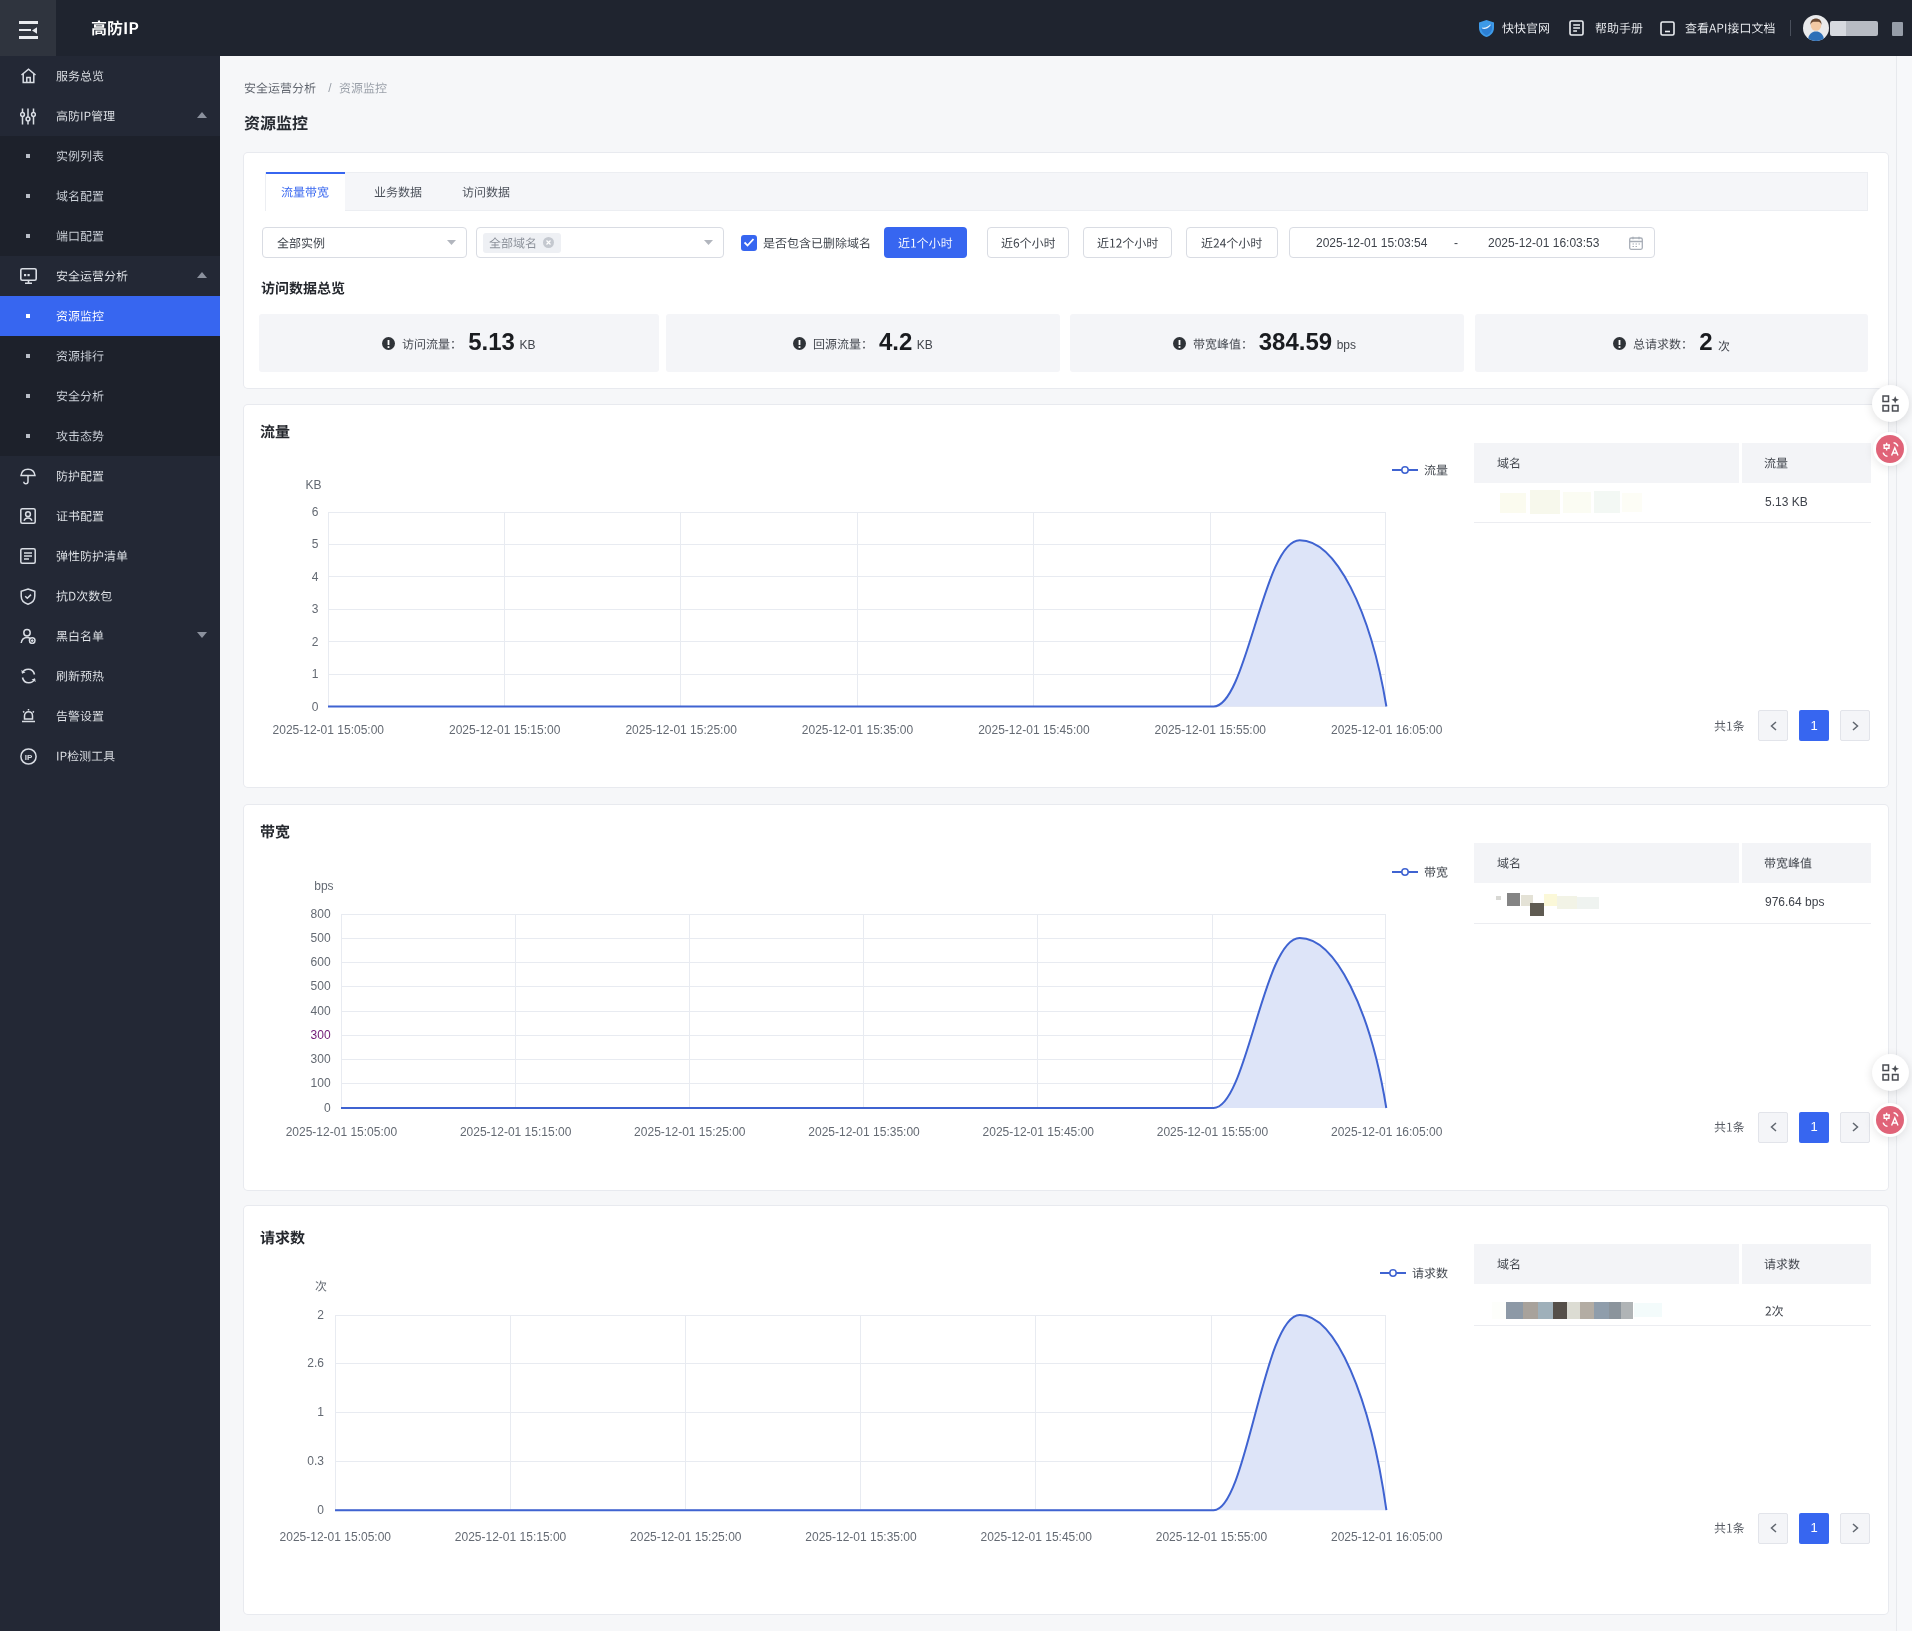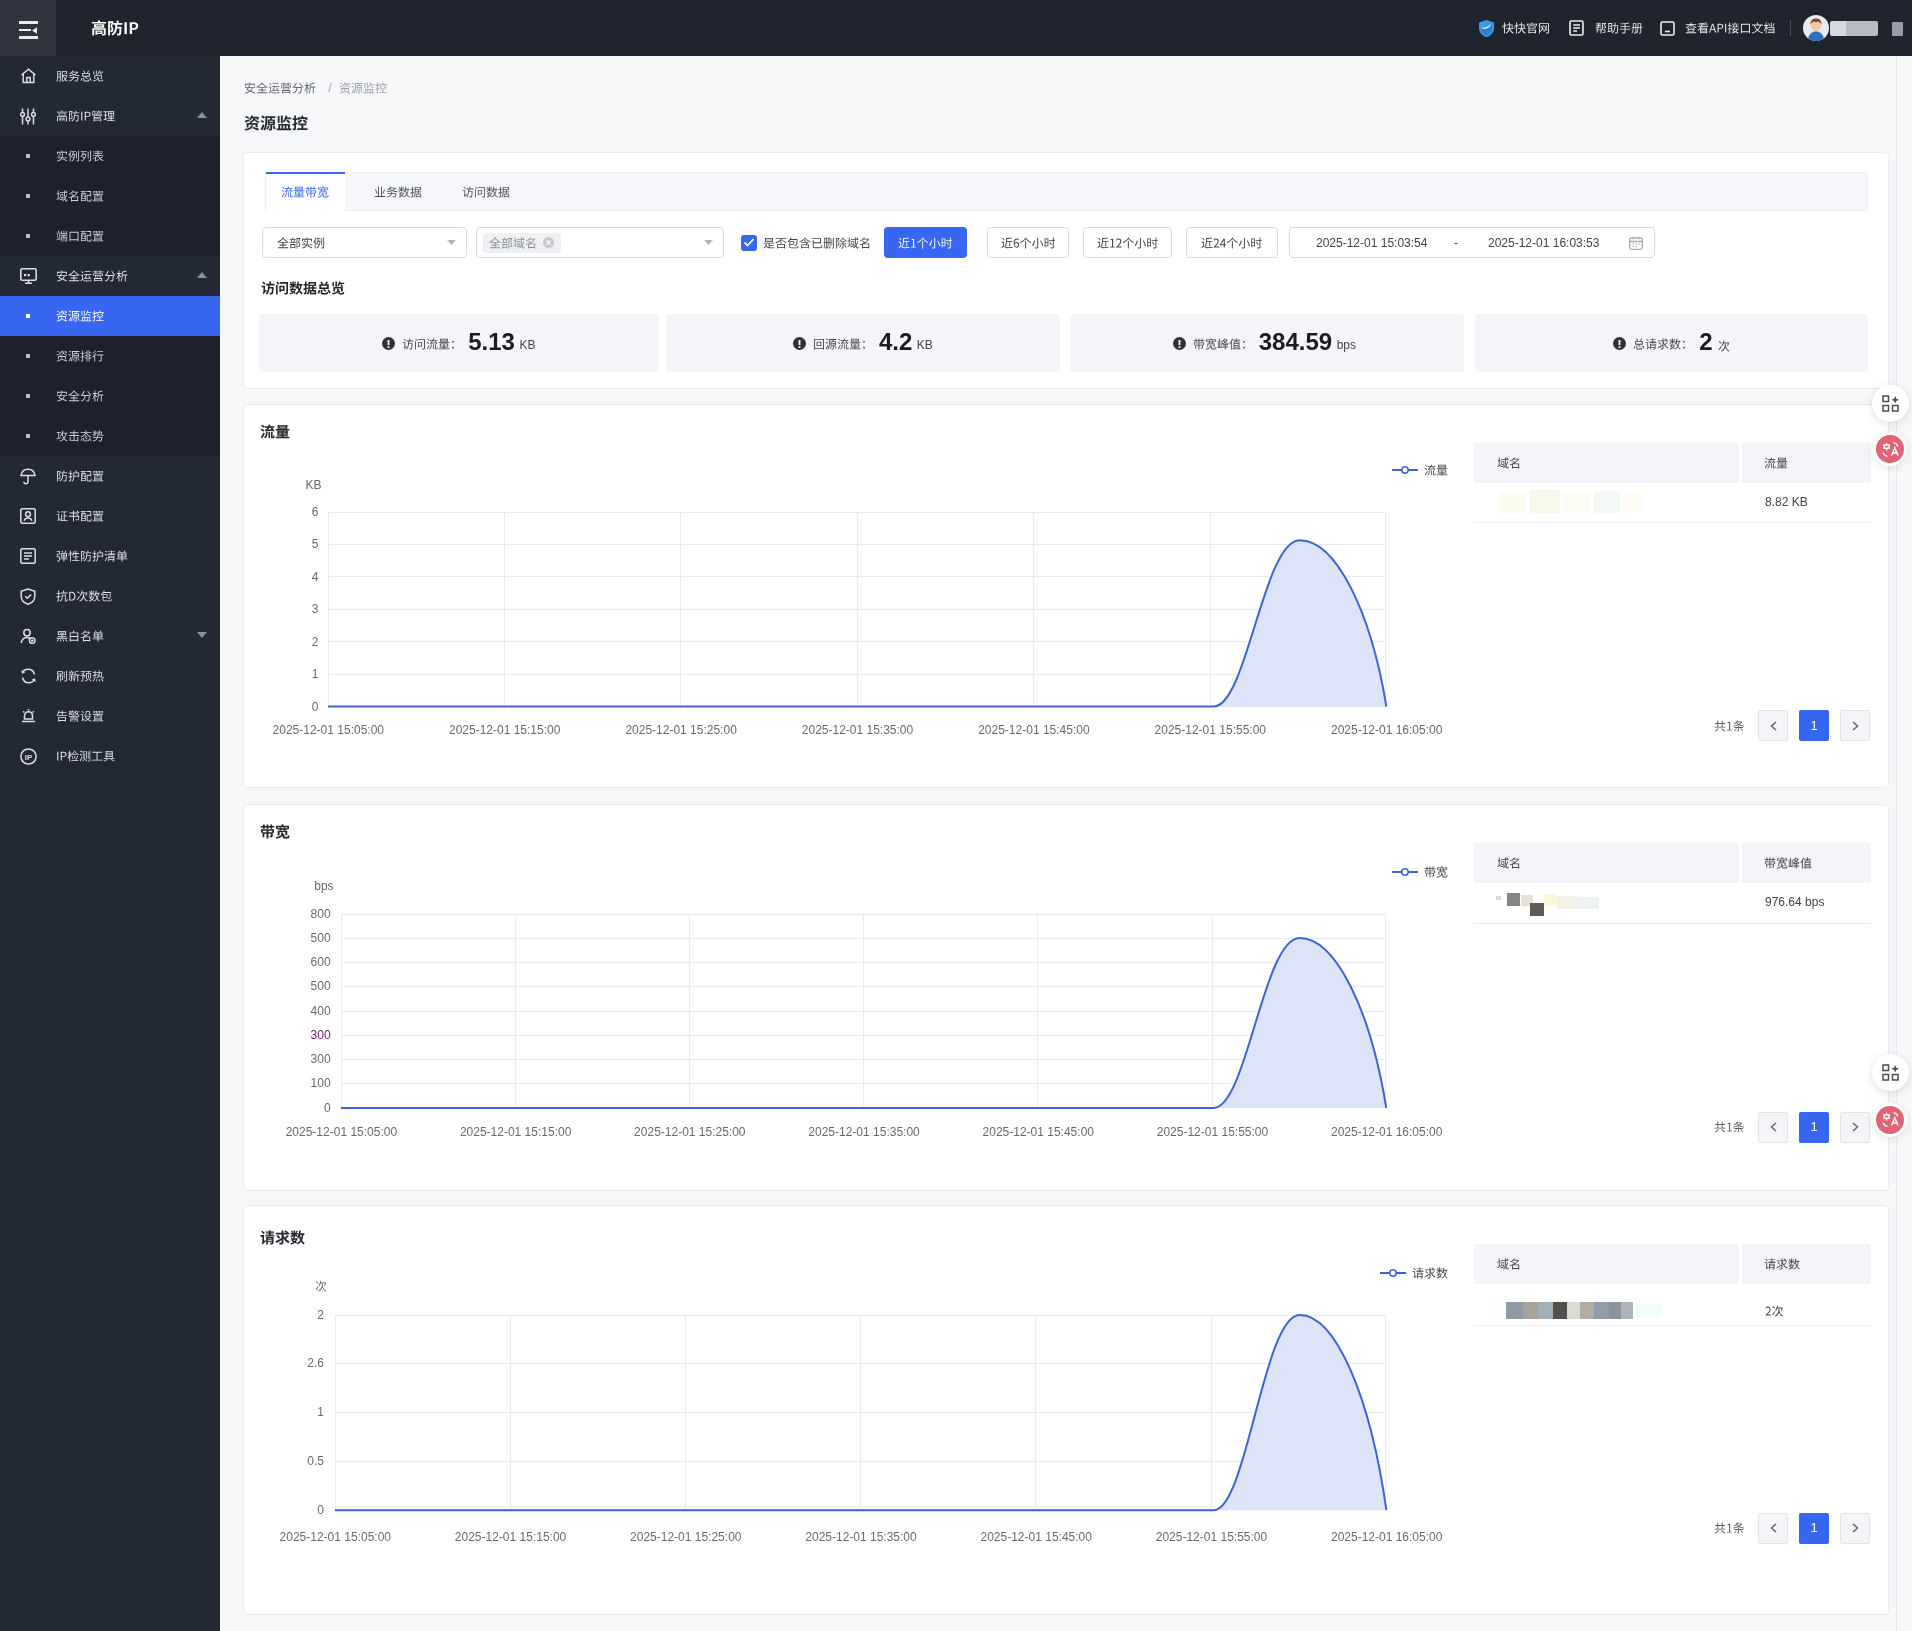--- a/index.html
+++ b/index.html
@@ -813,21 +813,21 @@
       </svg>
     </div>
     <div style="position:absolute;left:1764px;top:456.5px;width:24px;height:12px;">
       <svg class="zt" width="24.0" height="12.0" style="fill:#3f434b">
         <g transform="translate(0,10.56) scale(0.0120,-0.0120)">
           <use href="#g82" x="0"></use>
           <use href="#g83" x="1000"></use>
         </g>
       </svg>
     </div>
-    <div style="position:absolute;font:400 12px/1.2 'Liberation Sans',sans-serif;color:#3f434b;white-space:nowrap;top:494.8px;left:1765px;">8.82 KB</div>
+    <div style="position:absolute;font:400 12px/1.2 'Liberation Sans',sans-serif;color:#3f434b;white-space:nowrap;top:494.8px;left:1765px;">5.13 KB</div>
     <div style="position:absolute;left:1473.5px;top:521.7px;width:397px;height:1px;background:#ecedf1"></div>
     <div style="position:absolute;left:1500px;top:493px;width:26px;height:20px;background:#fbfbef"></div>
     <div style="position:absolute;left:1530px;top:490px;width:30px;height:24px;background:#f7f8ec"></div>
     <div style="position:absolute;left:1563px;top:492px;width:28px;height:21px;background:#fbfcf3"></div>
     <div style="position:absolute;left:1594px;top:491px;width:26px;height:22px;background:#f3f8f4"></div>
     <div style="position:absolute;left:1622px;top:493px;width:20px;height:19px;background:#fdfdf6"></div>
     <div style="position:absolute;left:1714px;top:719.5px;width:30.66px;height:12px;">
       <svg class="zt" width="30.7" height="12.0" style="fill:#5a5e66">
         <g transform="translate(0,10.56) scale(0.0120,-0.0120)">
           <use href="#g119" x="0"></use>
@@ -980,21 +980,21 @@
     <div style="position:absolute;left:315px;top:1280px;width:12px;height:12px;">
       <svg class="zt" width="12.0" height="12.0" style="fill:#646a73">
         <g transform="translate(0,10.56) scale(0.0120,-0.0120)">
           <use href="#g62" x="0"></use>
         </g>
       </svg>
     </div>
     <div style="position:absolute;font:400 12px/1.2 'Liberation Sans',sans-serif;color:#646a73;white-space:nowrap;top:1307.6px;right:1588px;">2</div>
     <div style="position:absolute;font:400 12px/1.2 'Liberation Sans',sans-serif;color:#646a73;white-space:nowrap;top:1356.4px;right:1588px;">2.6</div>
     <div style="position:absolute;font:400 12px/1.2 'Liberation Sans',sans-serif;color:#646a73;white-space:nowrap;top:1405.2px;right:1588px;">1</div>
-    <div style="position:absolute;font:400 12px/1.2 'Liberation Sans',sans-serif;color:#646a73;white-space:nowrap;top:1454px;right:1588px;">0.5</div>
+    <div style="position:absolute;font:400 12px/1.2 'Liberation Sans',sans-serif;color:#646a73;white-space:nowrap;top:1454px;right:1588px;">0.3</div>
     <div style="position:absolute;font:400 12px/1.2 'Liberation Sans',sans-serif;color:#646a73;white-space:nowrap;top:1502.8px;right:1588px;">0</div>
     <div style="position:absolute;font:400 12px/1.2 'Liberation Sans',sans-serif;color:#646a73;white-space:nowrap;top:1529.8px;left:335.3px;transform:translateX(-50%);">2025-12-01 15:05:00</div>
     <div style="position:absolute;font:400 12px/1.2 'Liberation Sans',sans-serif;color:#646a73;white-space:nowrap;top:1529.8px;left:510.533px;transform:translateX(-50%);">2025-12-01 15:15:00</div>
     <div style="position:absolute;font:400 12px/1.2 'Liberation Sans',sans-serif;color:#646a73;white-space:nowrap;top:1529.8px;left:685.767px;transform:translateX(-50%);">2025-12-01 15:25:00</div>
     <div style="position:absolute;font:400 12px/1.2 'Liberation Sans',sans-serif;color:#646a73;white-space:nowrap;top:1529.8px;left:861px;transform:translateX(-50%);">2025-12-01 15:35:00</div>
     <div style="position:absolute;font:400 12px/1.2 'Liberation Sans',sans-serif;color:#646a73;white-space:nowrap;top:1529.8px;left:1036.23px;transform:translateX(-50%);">2025-12-01 15:45:00</div>
     <div style="position:absolute;font:400 12px/1.2 'Liberation Sans',sans-serif;color:#646a73;white-space:nowrap;top:1529.8px;left:1211.47px;transform:translateX(-50%);">2025-12-01 15:55:00</div>
     <div style="position:absolute;font:400 12px/1.2 'Liberation Sans',sans-serif;color:#646a73;white-space:nowrap;top:1529.8px;left:1386.7px;transform:translateX(-50%);">2025-12-01 16:05:00</div>
     <svg style="position:absolute;left:335.3px;top:1314.8px;overflow:visible" width="1051.4" height="195.2">
       <g stroke="#e8ebf1" shape-rendering="crispEdges">

